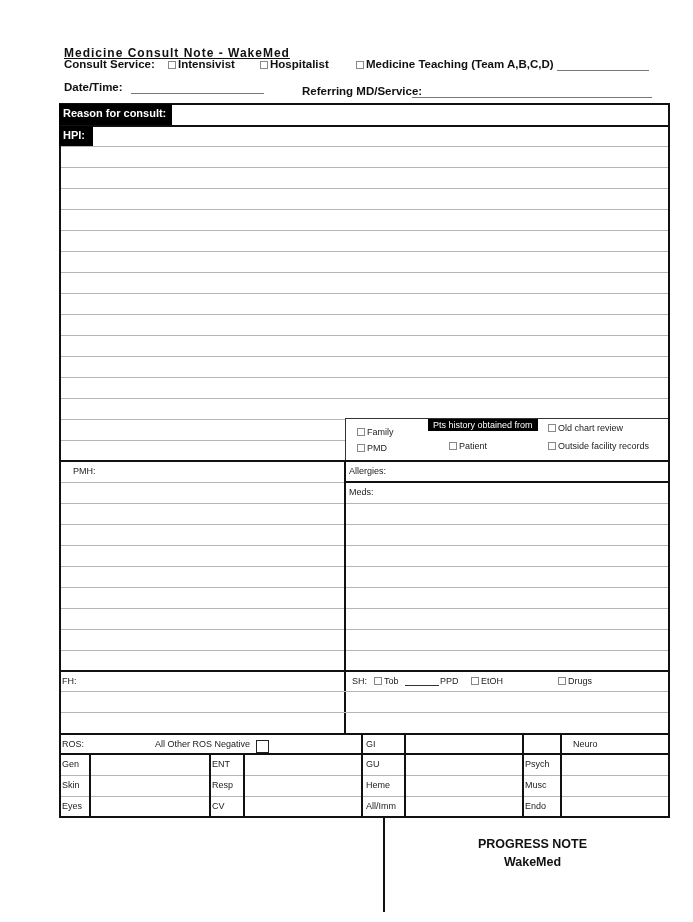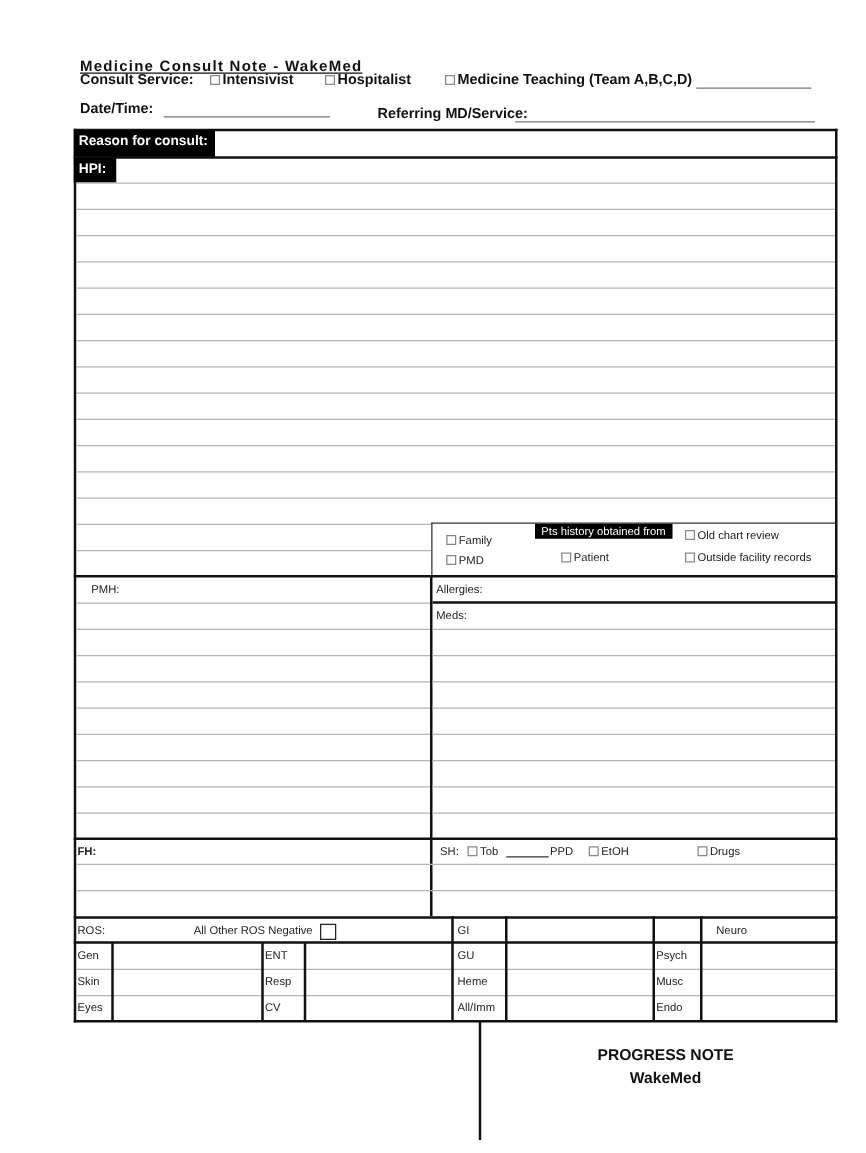--- a/index.html
+++ b/index.html
@@ -101,21 +101,21 @@
 <div class="thin-h" style="left:346px;top:503px;width:322px;"></div>
 <div class="thin-h" style="left:346px;top:524px;width:322px;"></div>
 <div class="thin-h" style="left:346px;top:545px;width:322px;"></div>
 <div class="thin-h" style="left:346px;top:566px;width:322px;"></div>
 <div class="thin-h" style="left:346px;top:587px;width:322px;"></div>
 <div class="thin-h" style="left:346px;top:608px;width:322px;"></div>
 <div class="thin-h" style="left:346px;top:629px;width:322px;"></div>
 <div class="thin-h" style="left:346px;top:650px;width:322px;"></div>
 
 <div class="thick-h" style="left:59px;top:670px;width:611px;"></div>
-<div class="lbl" style="left:62px;top:676px;font-weight:bold;">FH:</div>
+<div class="lbl" style="left:62px;top:676px;">FH:</div>
 <div class="field" style="left:61px;top:672px;width:283px;height:61px;"></div>
 <div class="thin-h" style="left:61px;top:691px;width:607px;"></div>
 <div class="thin-h" style="left:61px;top:712px;width:607px;"></div>
 
 <div class="lbl" style="left:352px;top:676px;text-align:center;">SH:</div>
 <div class="lbl" style="left:374px;top:676px;"><span class="cb"></span><span>Tob</span></div>
 <div class="uline" style="left:405px;top:685px;width:34px;background:#333;"></div>
 <div class="lbl" style="left:440px;top:676px;">PPD</div>
 <div class="lbl" style="left:471px;top:676px;"><span class="cb"></span><span>EtOH</span></div>
 <div class="lbl" style="left:558px;top:676px;"><span class="cb"></span><span>Drugs</span></div>

